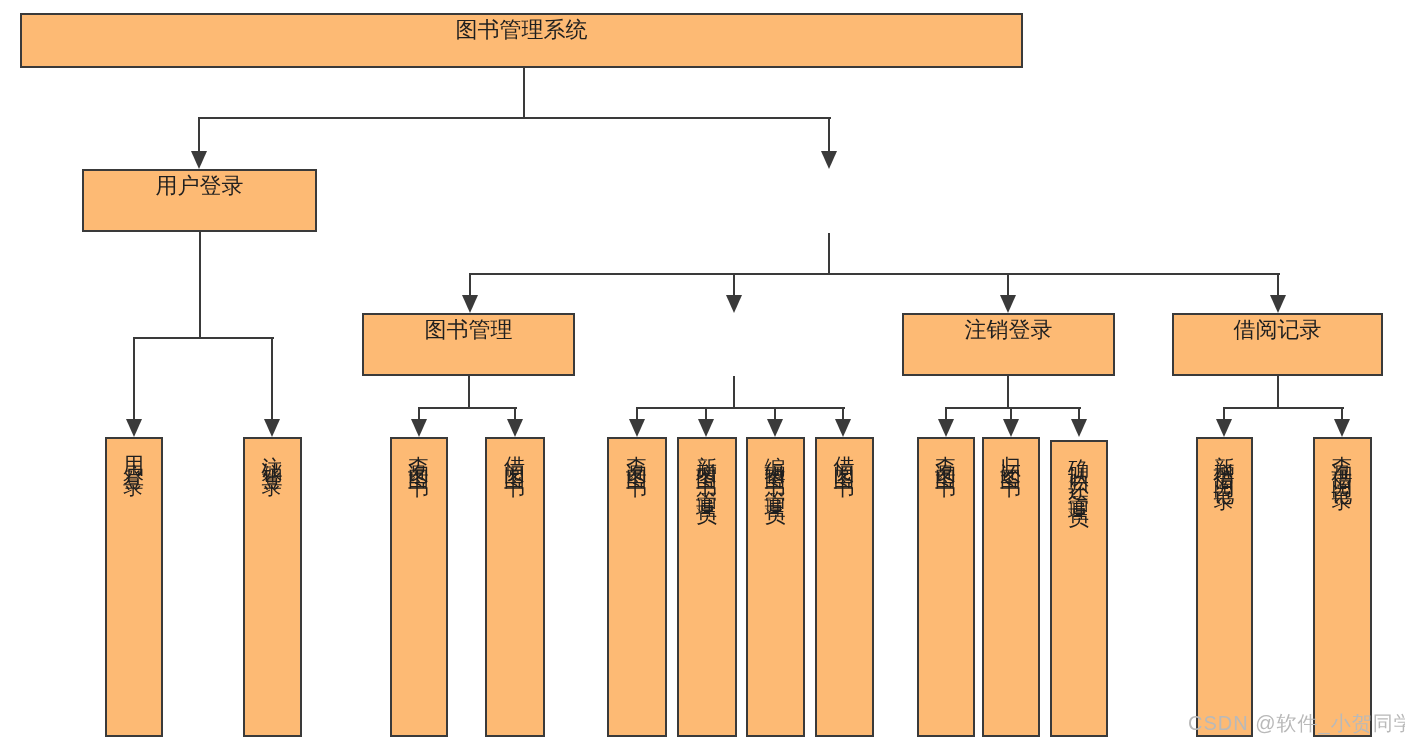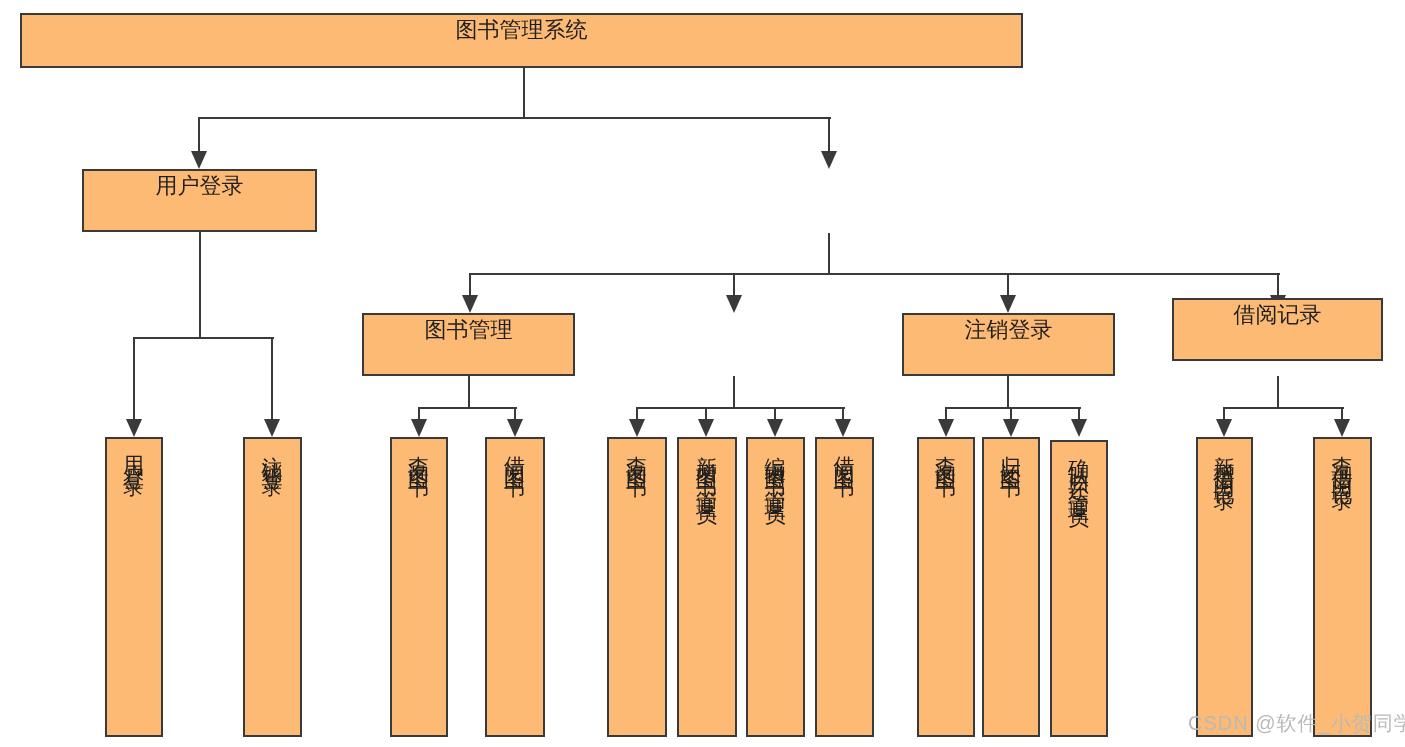--- a/index.html
+++ b/index.html
@@ -70,21 +70,21 @@
   <div class="arrow" style="left:1000px;top:295px"></div>
   <div class="vline" style="left:1277px;top:273px;height:26px"></div>
   <div class="arrow" style="left:1270px;top:295px"></div>
 
   <div class="node" style="left:362px;top:313px;width:213px;height:63px">
     <span class="h-label">图书管理</span>
   </div>
   <div class="node" style="left:902px;top:313px;width:213px;height:63px">
     <span class="h-label">注销登录</span>
   </div>
-  <div class="node" style="left:1172px;top:298px;width:211px;height:63px">
+  <div class="node" style="left:1172px;top:313px;width:211px;height:63px">
     <span class="h-label">借阅记录</span>
   </div>
 
   <div class="vline" style="left:468px;top:376px;height:33px"></div>
   <div class="hline" style="left:418px;top:407px;width:99px"></div>
   <div class="vline" style="left:418px;top:407px;height:16px"></div>
   <div class="arrow" style="left:411px;top:419px"></div>
   <div class="vline" style="left:514px;top:407px;height:16px"></div>
   <div class="arrow" style="left:507px;top:419px"></div>
 

